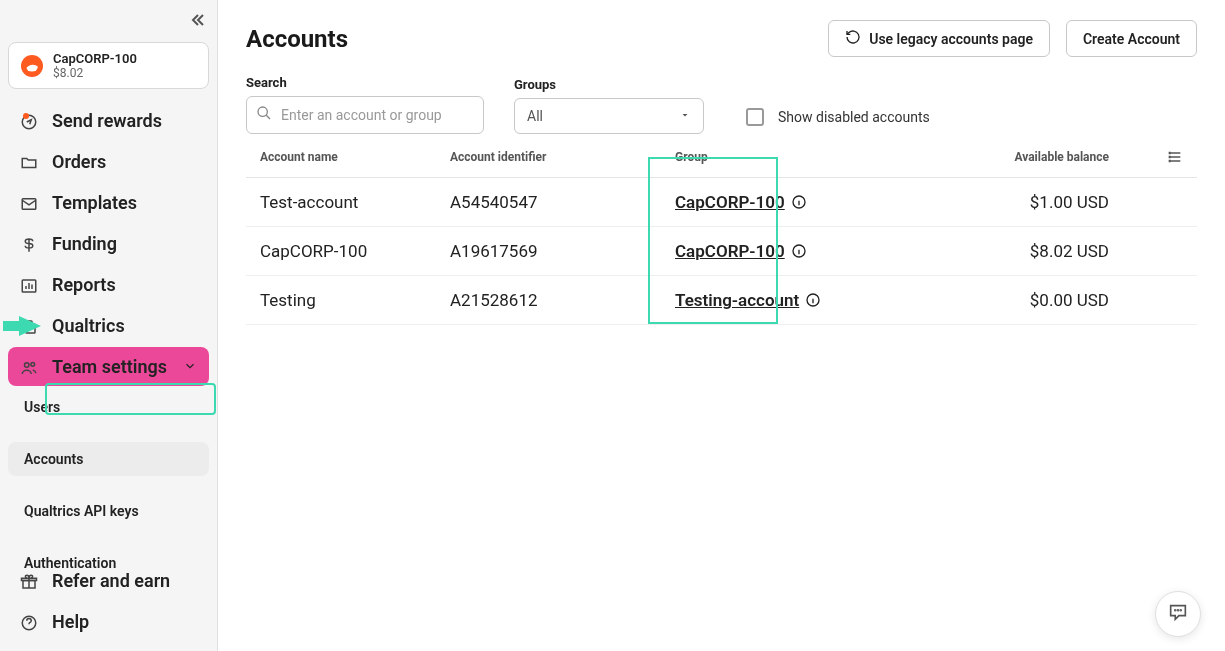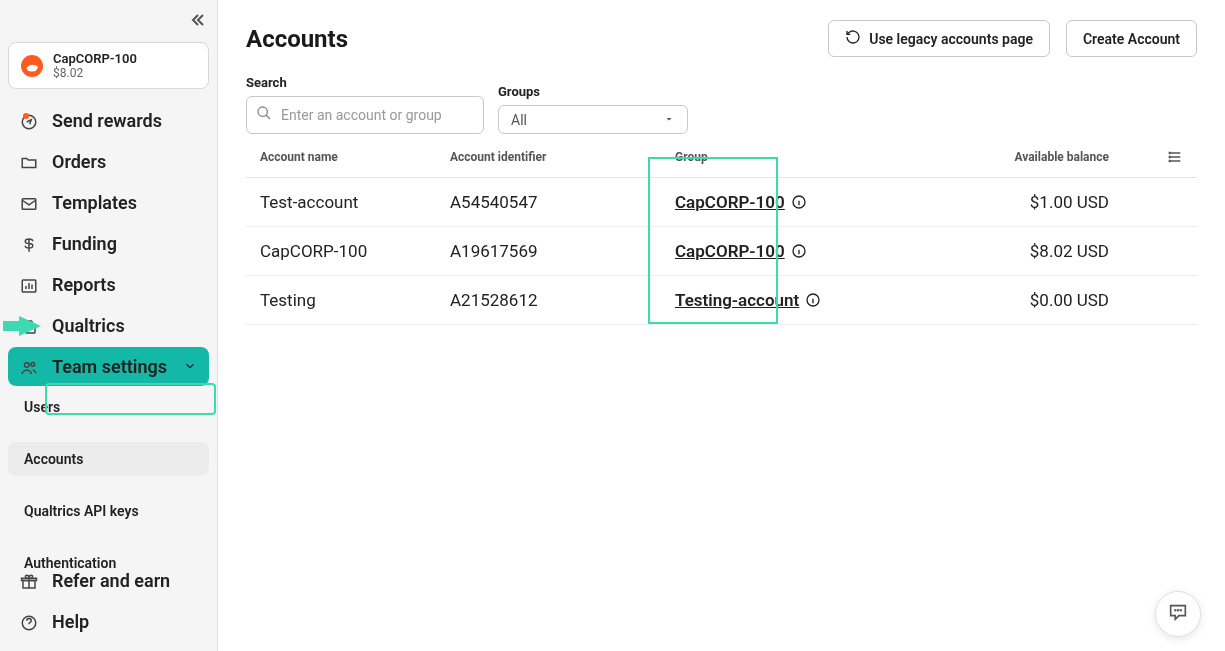--- a/index.html
+++ b/index.html
@@ -11,47 +11,47 @@
     
     .org-card { margin-top: 32px; background: #fff; border: 1px solid #d8d8d8; border-radius: 8px; padding: 8px 12px; display: flex; align-items: center; gap: 10px; }
     .org-logo { width: 22px; height: 22px; border-radius: 50%; background: #ff5a1f; display: flex; align-items: center; justify-content: center; }
     .org-logo-inner { width: 12px; height: 12px; background: #fff; border-radius: 50%; clip-path: polygon(0 100%, 100% 100%, 100% 60%, 85% 50%, 70% 45%, 55% 44%, 40% 46%, 25% 52%, 10% 62%, 0 72%); }
     .org-info { display: flex; flex-direction: column; }
     .org-name { font-size: 13px; font-weight: 600; color: #222; }
     .org-balance { font-size: 12px; color: #666; }
     
     .nav { margin-top: 12px; display: flex; flex-direction: column; gap: 2px; }
     .nav-item { display: flex; align-items: flex-end; gap: 14px; padding: 9px 12px; border-radius: 8px; cursor: pointer; font-size: 18px; color: #222; font-weight: 600; }
-    .nav-item.expanded { background: #14b8a6; }
+    .nav-item.expanded { background: #ec4899; }
     .nav-item .icon { width: 18px; height: 18px; display: flex; align-items: center; justify-content: center; color: #444; }
     .nav-item .chev { margin-left: auto; }
     
     .sub-nav { display: flex; flex-direction: column; gap: 18px; margin-top: 2px; }
     .sub-item { padding: 9px 12px 9px 16px; border-radius: 8px; cursor: pointer; font-size: 14px; color: #222; font-weight: 600; }
     .sub-item.active { background: #ececec; }
     
     .bottom-nav { position: absolute; bottom: 10px; left: 8px; right: 8px; display: flex; flex-direction: column; gap: 2px; }
     
     .arrow-indicator { position: absolute; left: 3px; top: 314px; }
     .highlight-accounts { position: absolute; left: 45px; top: 383px; width: 171px; height: 32px; border: 2px solid #3dd9b0; border-radius: 4px; pointer-events: none; }
     
     .main { position: absolute; left: 218px; top: 0; right: 0; bottom: 0; padding: 20px 28px; }
     
     .header-row { display: flex; align-items: center; justify-content: space-between; }
     .page-title { font-size: 24px; font-weight: 700; color: #1a1a1a; }
     .header-actions { display: flex; gap: 16px; }
     .btn { border: 1px solid #c8c8c8; background: #fff; border-radius: 6px; padding: 8px 16px; font-size: 14px; font-weight: 600; color: #222; cursor: pointer; display: flex; align-items: center; gap: 8px; }
     
-    .filters-row { display: flex; align-items: flex-end; gap: 14px; margin-top: 18px; }
+    .filters-row { display: flex; align-items: flex-end; gap: 30px; margin-top: 18px; }
     .field { display: flex; flex-direction: column; gap: 6px; }
     .field-label { font-size: 13px; font-weight: 700; color: #222; }
     .search-input { width: 238px; height: 38px; border: 1px solid #c8c8c8; border-radius: 6px; padding: 0 12px 0 34px; font-size: 14px; color: #333; }
     .search-wrap { position: relative; }
     .search-icon-pos { position: absolute; left: 10px; top: 50%; transform: translateY(-50%); color: #888; }
-    .groups-select { width: 190px; height: 29px; border: 1px solid #c8c8c8; border-radius: 6px; padding: 0 12px; font-size: 14px; display: flex; align-items: center; justify-content: space-between; color: #555; cursor: pointer; }
+    .groups-select { width: 190px; height: 36px; border: 1px solid #c8c8c8; border-radius: 6px; padding: 0 12px; font-size: 14px; display: flex; align-items: center; justify-content: space-between; color: #555; cursor: pointer; }
     .checkbox-row { display: flex; align-items: center; gap: 14px; padding-bottom: 8px; margin-left: 12px; }
     .checkbox { width: 18px; height: 18px; border: 2px solid #999; border-radius: 3px; cursor: pointer; }
     .checkbox-label { font-size: 14px; color: #333; }
     
     .table { margin-top: 15px; width: 100%; }
     .table-header { display: flex; padding: 0 14px 12px; border-bottom: 1px solid #e5e5e5; align-items: center; }
     .table-header .col { font-size: 12px; font-weight: 700; color: #555; }
     .table-row { display: flex; padding: 14px; border-bottom: 1px solid #eee; align-items: center; font-size: 17px; color: #222; }
     .col-name { width: 190px; }
     .col-id { width: 225px; }
@@ -224,20 +224,24 @@
       </div>
     </div>
     <div class="field">
       <label class="field-label">Groups</label>
       <div class="groups-select">
         <span>All</span>
         <span><svg width="12" height="12" viewBox="0 0 24 24" fill="currentColor">
               <path d="M7 10l5 5 5-5z"></path>
             </svg></span>
       </div>
+    </div>
+    <div class="checkbox-row">
+      <div class="checkbox"></div>
+      <span class="checkbox-label">Show disabled accounts</span>
     </div>
   </div>
 
   <div class="table">
     <div class="table-header">
       <div class="col col-name">Account name</div>
       <div class="col col-id">Account identifier</div>
       <div class="col col-group">Group</div>
       <div class="col col-balance">Available balance</div>
       <div class="col col-actions">

